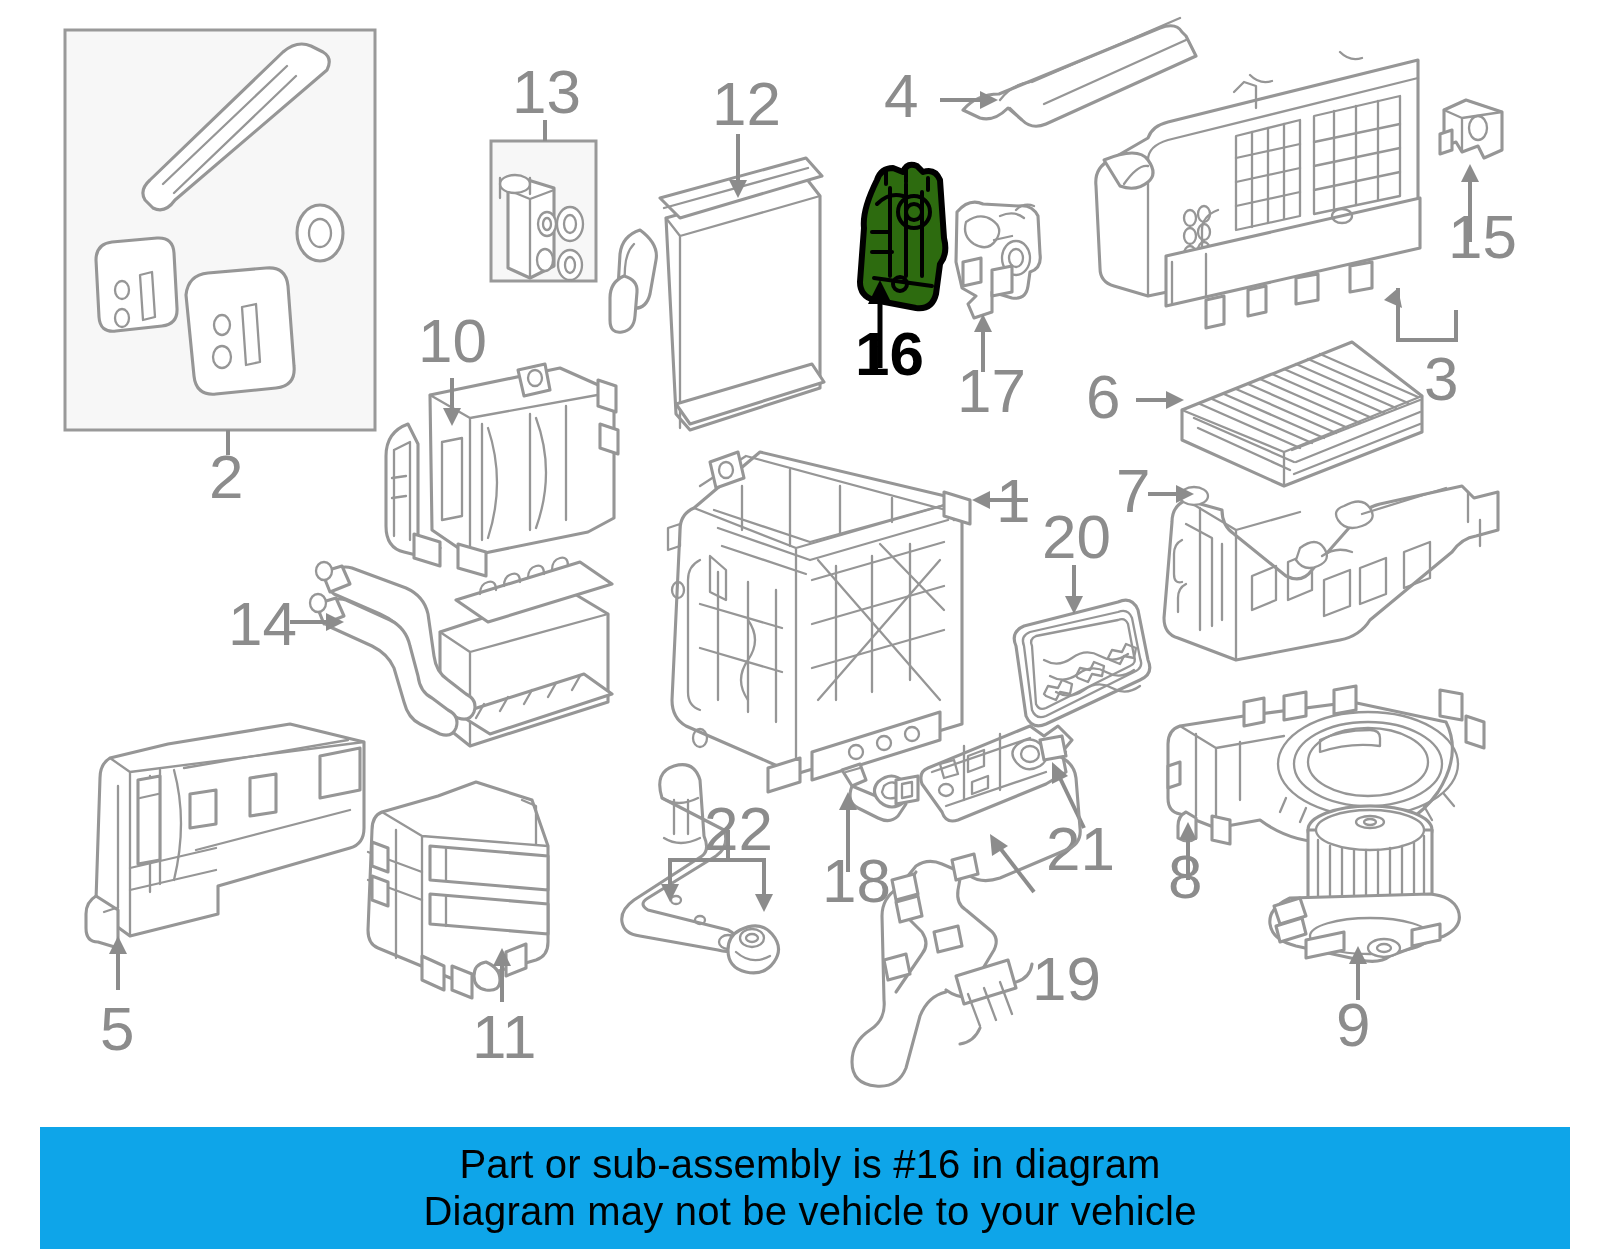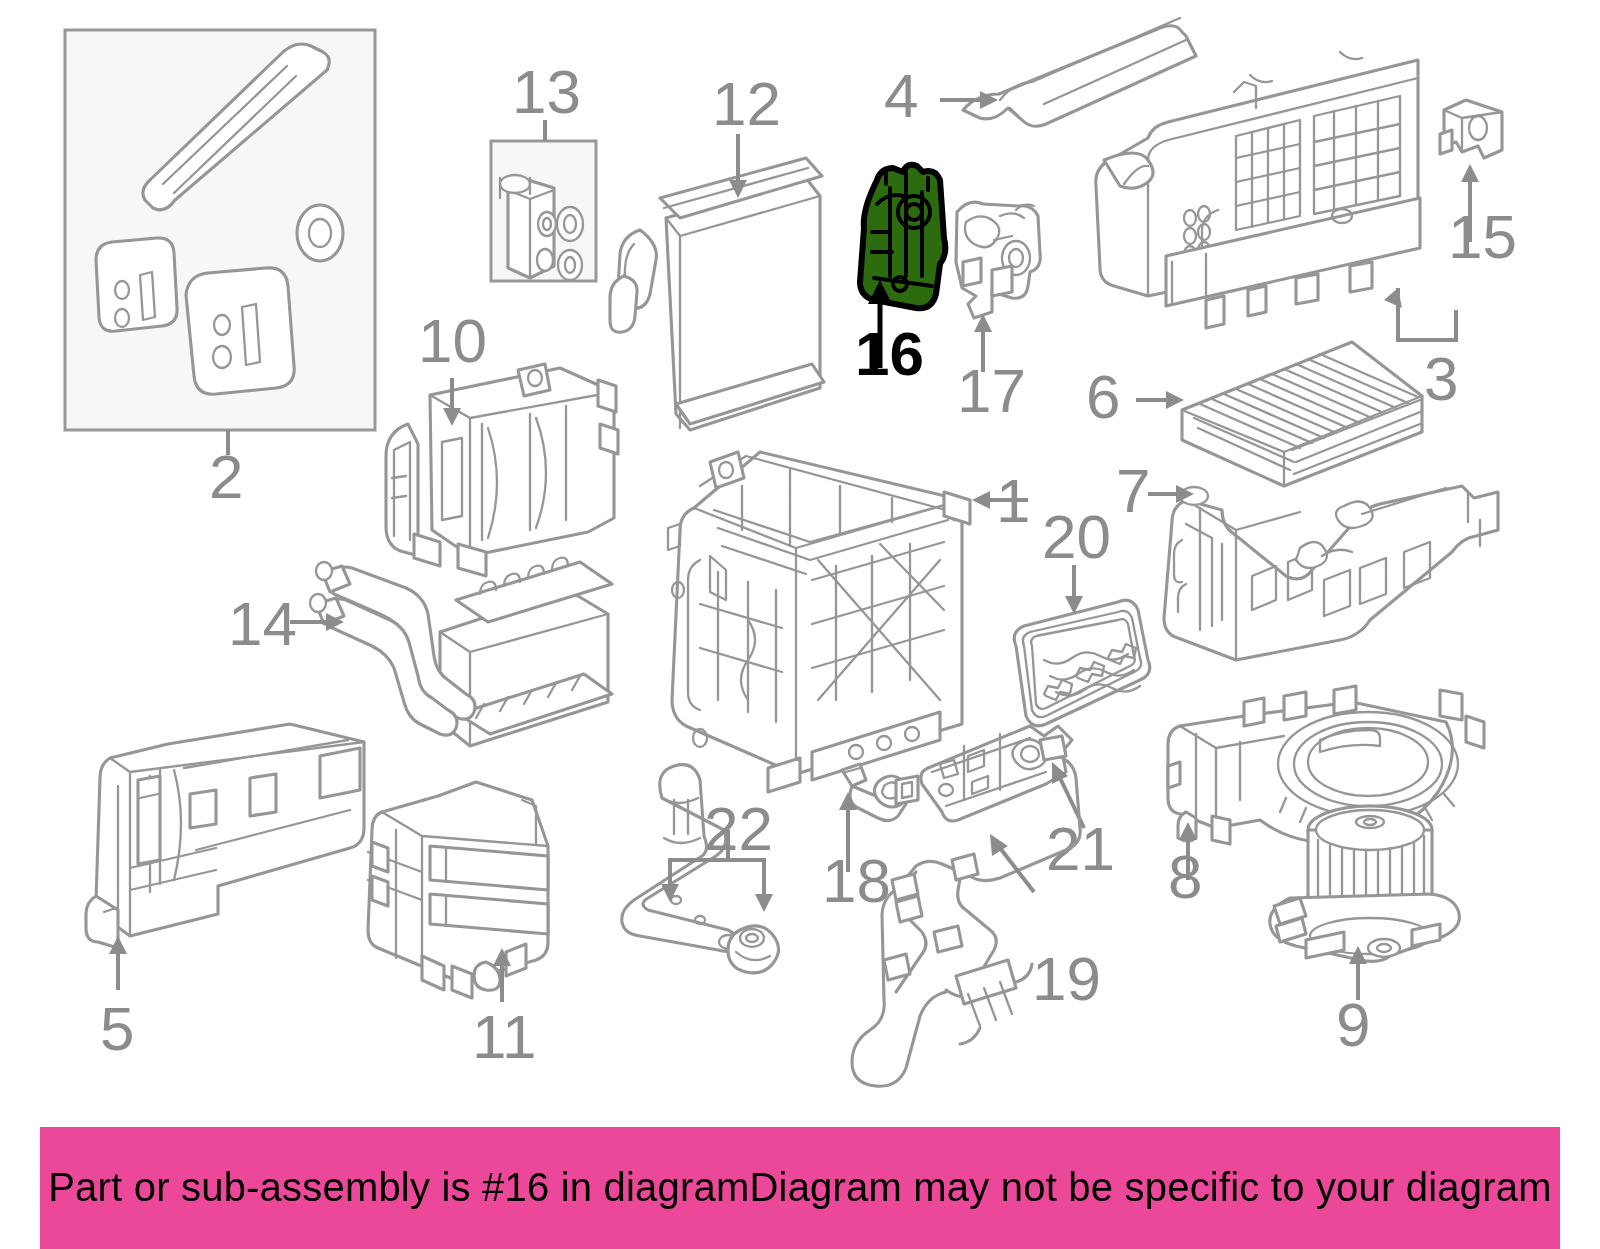--- a/index.html
+++ b/index.html
@@ -13,22 +13,22 @@
   .boxgrp{fill:#f7f7f7;stroke:#999;stroke-width:3;}
   .lead{fill:none;stroke:#8c8c8c;stroke-width:4;stroke-linecap:butt;}
   .leadk{fill:none;stroke:#000;stroke-width:5;stroke-linecap:butt;}
   .ahead{fill:#8c8c8c;}
   .aheadk{fill:#000;}
   .hl{fill:#2d6b0f;stroke:#000;stroke-width:6;stroke-linejoin:round;stroke-linecap:round;}
   .hln{fill:none;stroke:#000;stroke-width:4;stroke-linejoin:round;stroke-linecap:round;}
   text.num{font-family:"Liberation Sans",sans-serif;font-size:62px;fill:#8c8c8c;}
   text.numk{font-family:"Liberation Sans",sans-serif;font-size:62px;fill:#000;font-weight:700;}
   #banner{position:absolute;left:40px;top:1127px;width:1520px;height:122px;
-      background:#ec4899;display:flex;flex-direction:row;align-items:center;
-      justify-content:center;}
+      background:#0ea5e9;display:flex;flex-direction:column;align-items:center;
+      justify-content:center;padding-left:10px;}
   #banner div{color:#000;font-size:40px;line-height:1.18;letter-spacing:.2px;
       text-align:center;font-family:"Liberation Sans",sans-serif;white-space:nowrap;}
 </style>
 </head>
 <body>
 
 <div id="stage">
 
   <svg id="diagram" viewBox="0 0 1600 1249">
 
@@ -475,16 +475,16 @@
       <path class="ln" d="M980 1028 q-6 14-20 16"></path>
       <path class="lead" d="M1034 892 L1000 848"></path>
       <path class="ahead" d="M990 834 l2 22 l16-10 Z"></path>
       <text class="num" x="1032" y="1000">19</text>
     </g>
 
   </svg>
 
   <div id="banner">
     <div>Part or sub-assembly is #16 in diagram</div>
-    <div>Diagram may not be specific to your diagram</div>
+    <div>Diagram may not be vehicle to your vehicle</div>
   </div>
 
 </div>
 
 </body></html>

